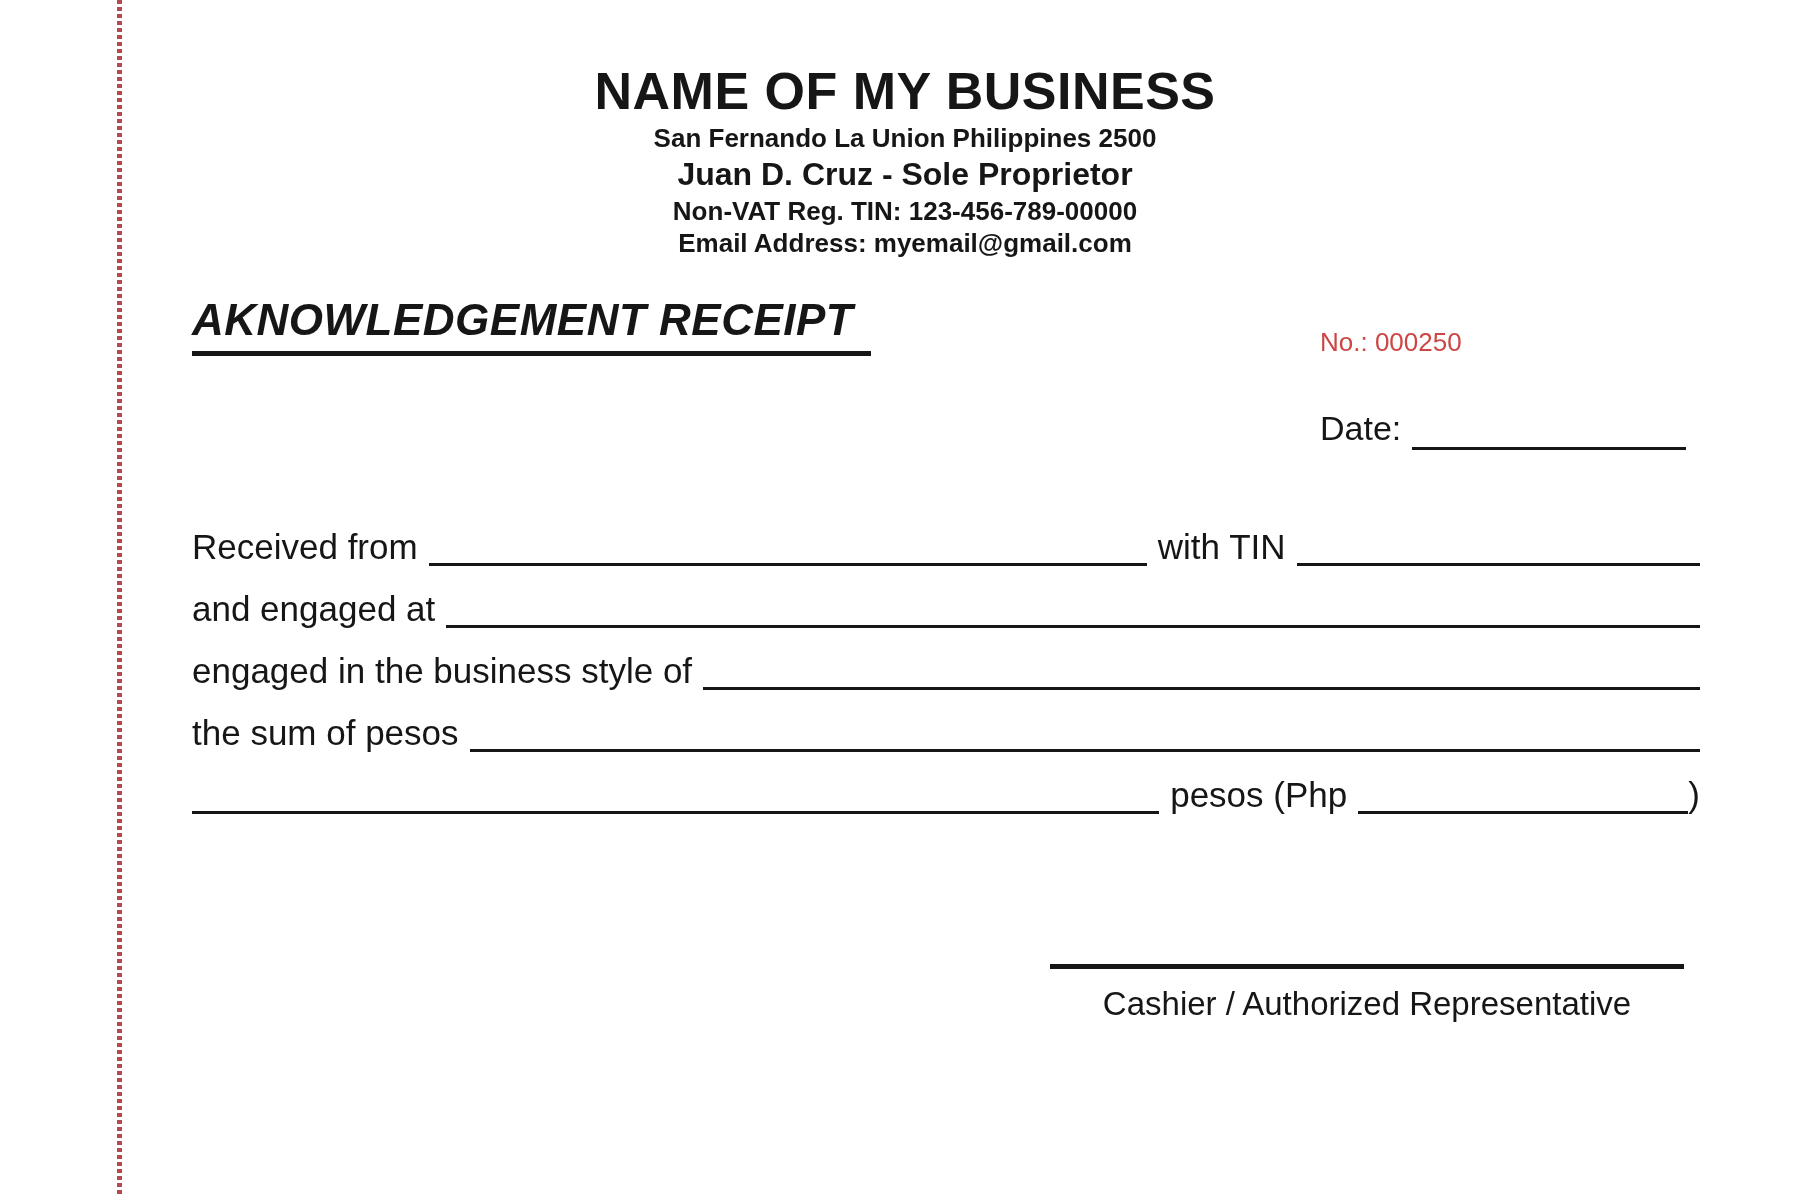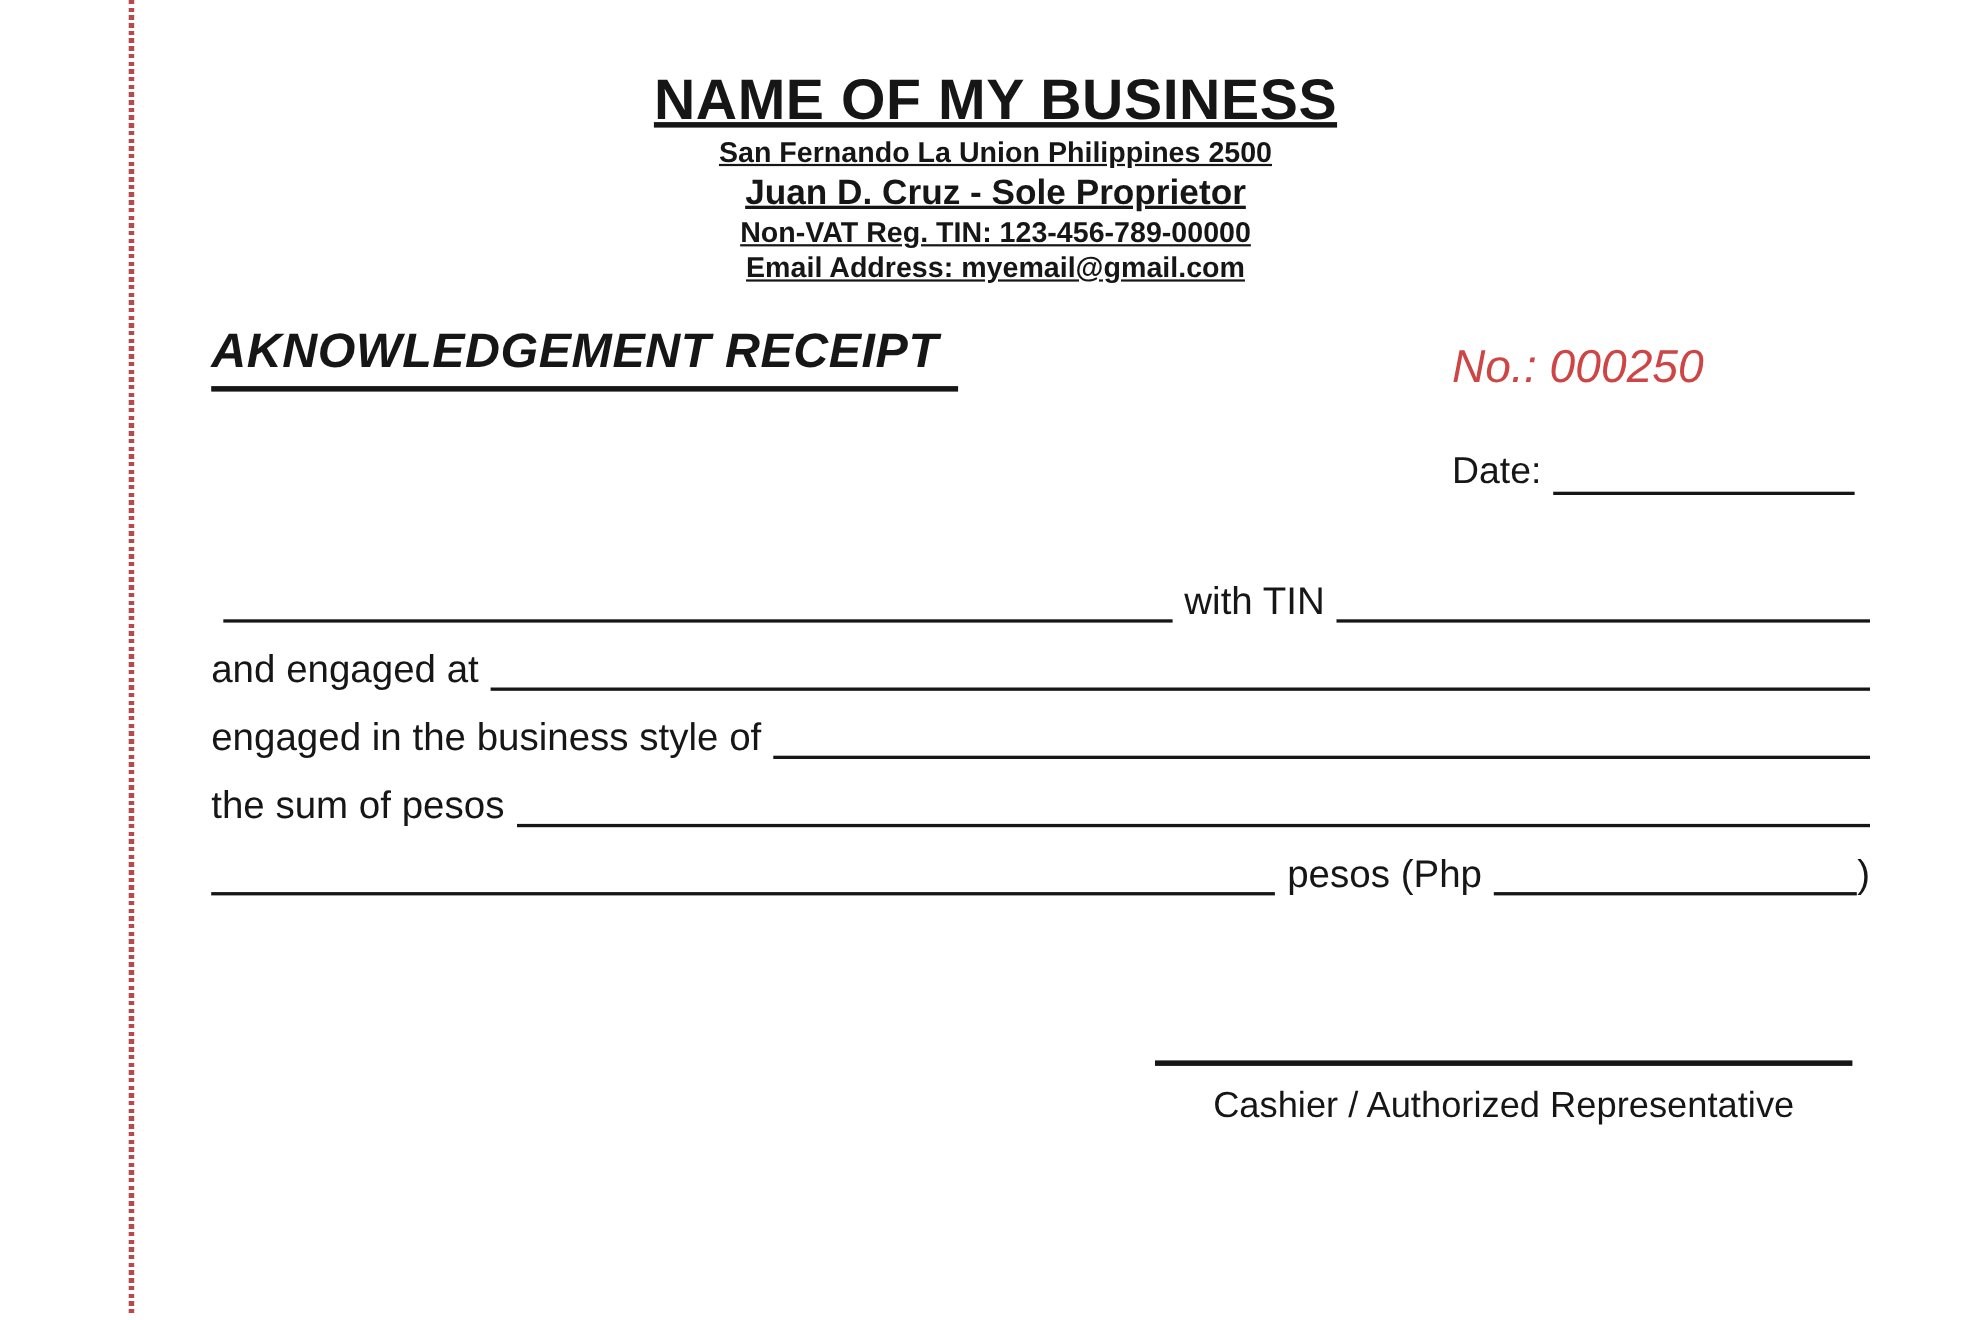--- a/index.html
+++ b/index.html
@@ -38,21 +38,20 @@
     width:1508px;
     padding-top:62px;
   }
   
   .letterhead{
     width:100%;
     text-align:center;
     position:relative;
     left:-41px;
     line-height:1.18;
-    text-decoration:underline;
   }
   .biz-name{
     font-size:52px;
     font-weight:bold;
     letter-spacing:.5px;
     line-height:1.15;
   }
   .biz-sub{
     font-size:26px;
     font-weight:bold;
@@ -77,23 +76,22 @@
     letter-spacing:.5px;
     border-bottom:5px solid var(--ink);
     padding:0 18px 6px 0;
   }
   .doc-number-box{
     margin-left:auto;
     width:380px;
   }
   .doc-number{
     color:var(--red);
-    font-size:42px;
+    font-size:26px;
     line-height:1.1;
-    font-style:italic;
   }
   
   .date-row{
     display:flex;
     margin-top:50px;
   }
   .date-box{
     margin-left:auto;
     width:380px;
     display:flex;
@@ -175,20 +173,21 @@
     <div class="date-row">
       <div class="date-box">
         <span class="date-label lbl">Date:</span>
         <span class="ln grow1"></span>
       </div>
     </div>
 
     <div class="body-block">
 
       <div class="frow">
+        <span class="lbl">Received from</span>
         <span class="ln grow178 gap-r"></span>
         <span class="lbl">with TIN</span>
         <span class="ln grow1"></span>
       </div>
 
       <div class="frow">
         <span class="lbl">and engaged at</span>
         <span class="ln grow1"></span>
       </div>
 

